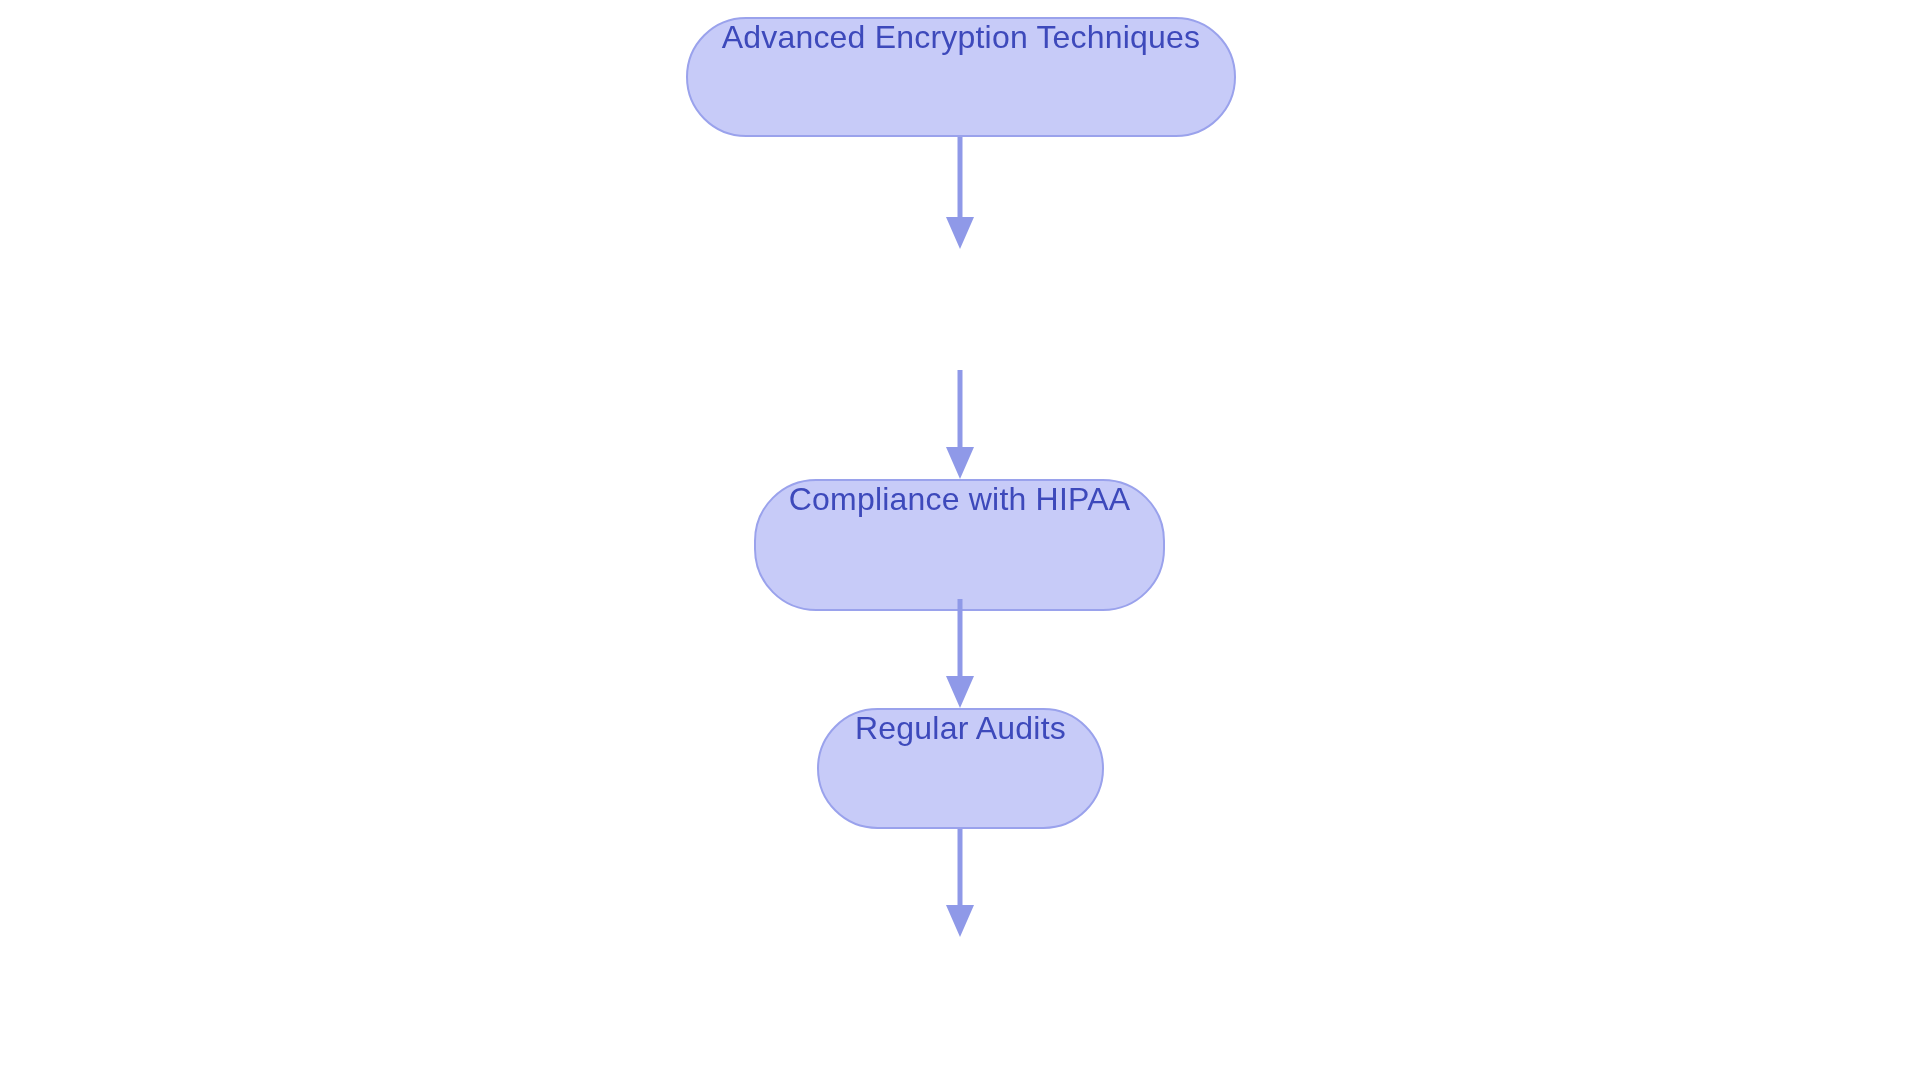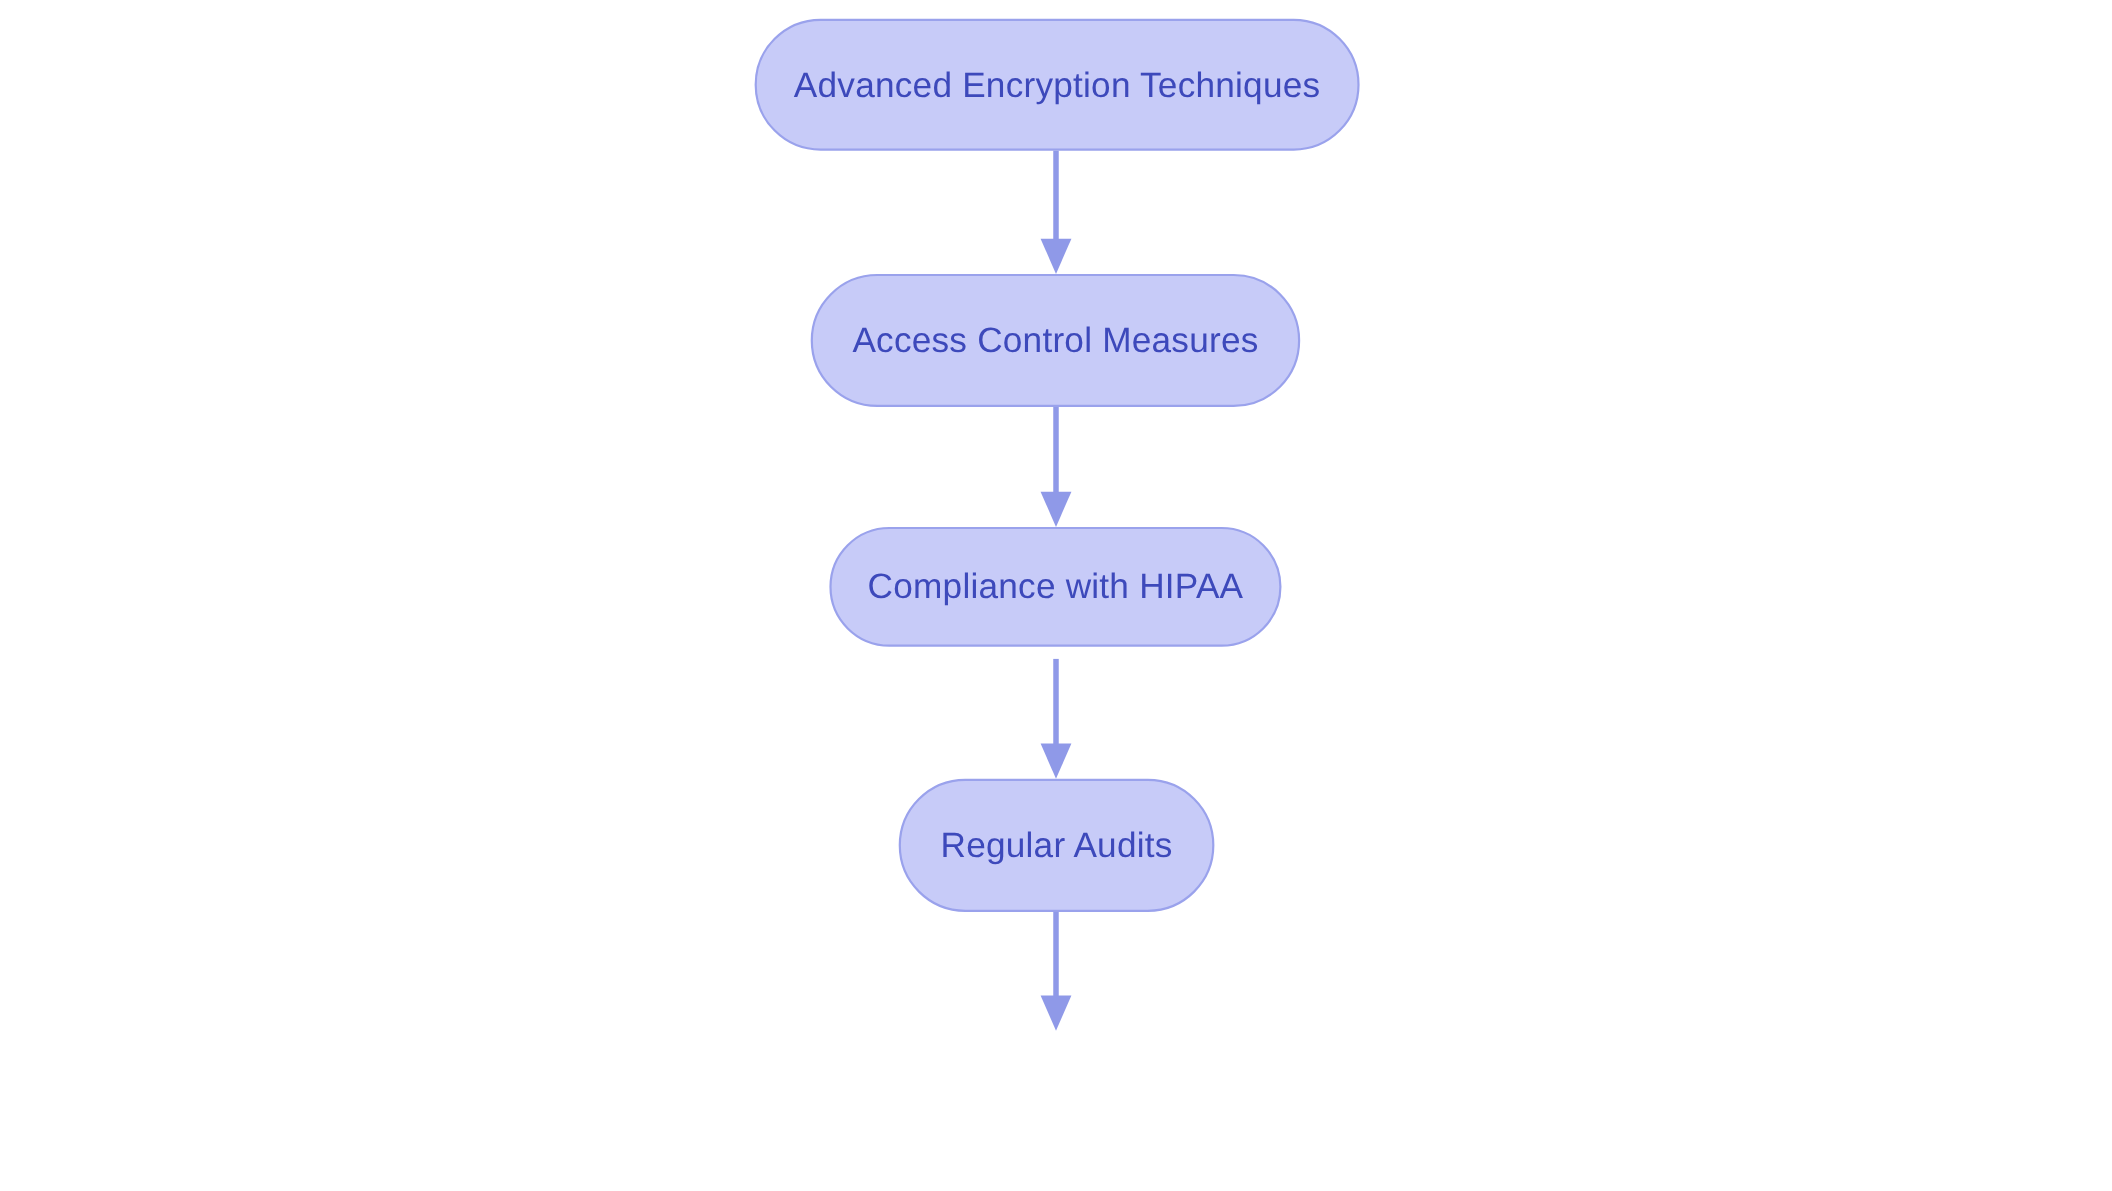--- a/index.html
+++ b/index.html
@@ -12,34 +12,33 @@
   }
   .canvas {
     position: relative;
     width: 1920px;
     height: 1083px;
     background: var(--bg, #ffffff);
   }
   .flow-node {
     position: absolute;
     display: flex;
-    align-items: center;
     justify-content: center;
     background: var(--node-fill, #c7cbf8);
     border: 2px solid var(--node-border, #9aa2ec);
     border-radius: 62px;
     color: var(--text-color, #3d49bb);
     font-size: 32px;
     letter-spacing: 0.2px;
     text-align: center;
     white-space: nowrap;
   }
   .node-1 { left: 686px; top: 17px;  width: 550px; height: 120px; }
   .node-2 { left: 737px; top: 249px; width: 445px; height: 121px; }
-  .node-3 { left: 754px; top: 479px; width: 411px; height: 109px; }
+  .node-3 { left: 754px; top: 479px; width: 411px; height: 132px; }
   .node-4 { left: 817px; top: 708px; width: 287px; height: 121px; }
   .node-5 { left: 692px; top: 937px; width: 533px; height: 126px; }
   .connector {
     position: absolute;
     left: 940px;
     width: 40px;
     overflow: visible;
     pointer-events: none;
   }
   .conn-1 { top: 137px; height: 112px; }
@@ -56,23 +55,20 @@
 
   <div class="flow-node node-1">
     <span>Advanced Encryption Techniques</span>
   </div>
 
   <svg class="connector conn-1" viewBox="0 0 40 112" aria-hidden="true">
     <line x1="20" y1="0" x2="20" y2="84"></line>
     <path d="M 6 80 L 34 80 L 20 112 Z"></path>
   </svg>
 
-  <div class="flow-node node-2">
-    <span>Access Control Measures</span>
-  </div>
 
   <svg class="connector conn-2" viewBox="0 0 40 109" aria-hidden="true">
     <line x1="20" y1="0" x2="20" y2="81"></line>
     <path d="M 6 77 L 34 77 L 20 109 Z"></path>
   </svg>
 
   <div class="flow-node node-3">
     <span>Compliance with HIPAA</span>
   </div>
 

